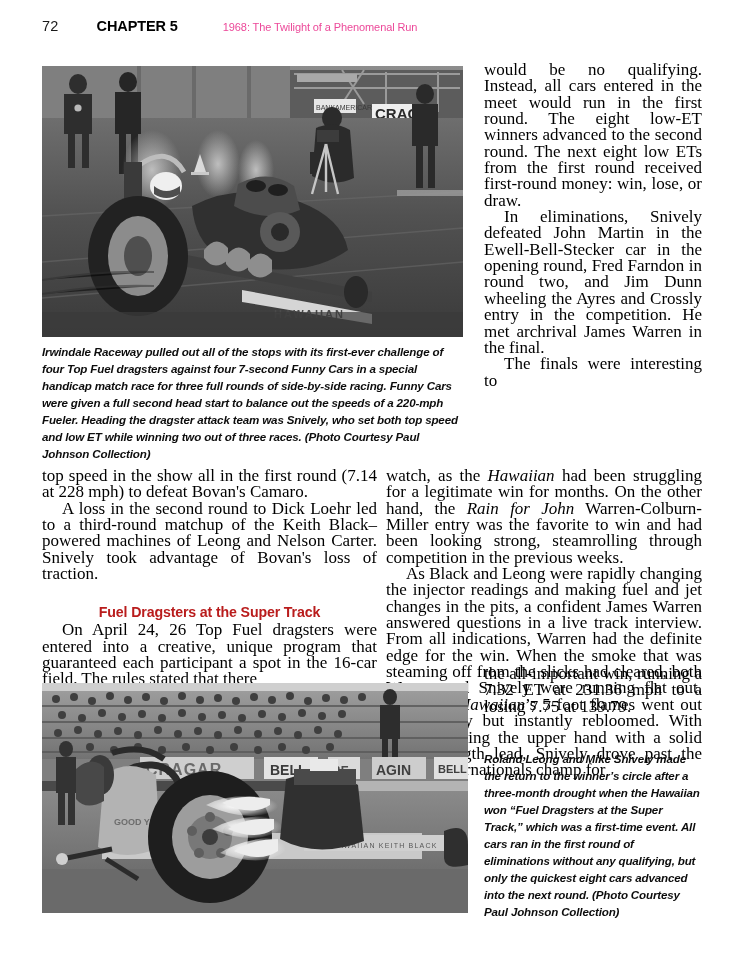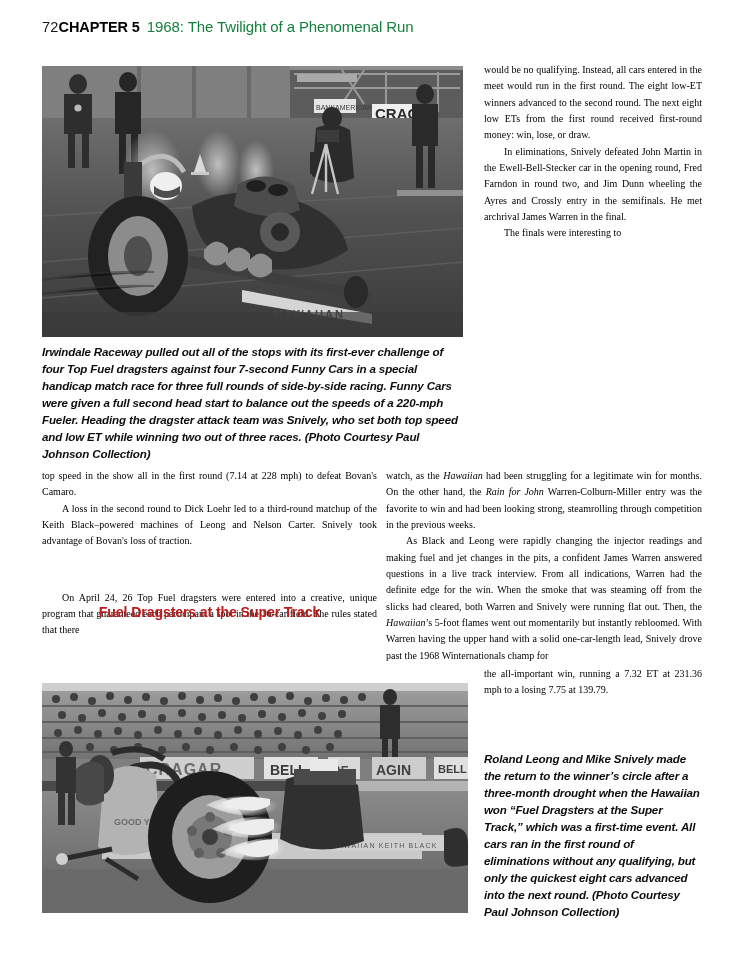--- a/index.html
+++ b/index.html
@@ -27,43 +27,44 @@
   .running-head {
     position: absolute;
     left: 42px;
     top: 18px;
     width: 660px;
     height: 22px;
     display: flex;
     align-items: baseline;
     font-family: "Liberation Sans", sans-serif;
     white-space: nowrap;
+    gap: 38px;
   }
   .folio {
     font-size: 14.5px;
     letter-spacing: 0.2px;
     color: #1a1a1a;
   }
   .chapter-label {
     font-size: 14.5px;
     font-weight: bold;
     letter-spacing: -0.1px;
     color: #000;
   }
   .chapter-title {
-    font-size: 15px;
+    font-size: 11px;
     margin-left: 7px;
     letter-spacing: -0.1px;
-    color: #15803d;
+    color: #ec4899;
   }
 
   
   .col {
     position: absolute;
-    font-size: 10px;
+    font-size: 17px;
     line-height: 16.35px;
     text-align: justify;
     text-justify: inter-word;
     hyphens: none;
   }
   .col p {
     margin: 0;
   }
   .col p.indent {
     text-indent: 20px;
@@ -286,21 +287,21 @@
       </g>
 
       <rect x="0" y="246" width="421" height="25" fill="#3a3a3a" opacity="0.7"></rect>
     </svg>
   </div>
 
   <div class="caption" id="caption-top">Irwindale Raceway pulled out all of the stops with its first-ever challenge of four Top Fuel dragsters against four 7-second Funny Cars in a special handicap match race for three full rounds of side-by-side racing. Funny Cars were given a full second head start to balance out the speeds of a 220-mph Fueler. Heading the dragster attack team was Snively, who set both top speed and low ET while winning two out of three races. (Photo Courtesy Paul Johnson Collection)</div>
 
   <div class="col" id="col-right-top">
     <p>would be no qualifying. Instead, all cars entered in the meet would run in the first round. The eight low-ET winners advanced to the second round. The next eight low ETs from the first round received first-round money: win, lose, or draw.</p>
-    <p class="indent">In eliminations, Snively defeated John Martin in the Ewell-Bell-Stecker car in the opening round, Fred Farndon in round two, and Jim Dunn wheeling the Ayres and Crossly entry in the semifinals. He met archrival James Warren in the final.</p>
+    <p class="indent">In eliminations, Snively defeated John Martin in the Ewell-Bell-Stecker car in the opening round, Fred Farndon in round two, and Jim Dunn wheeling the Ayres and Crossly entry in the competition. He met archrival James Warren in the final.</p>
     <p class="indent">The finals were interesting to</p>
   </div>
 
   <div class="col" id="col-left-mid">
     <p>top speed in the show all in the first round (7.14 at 228 mph) to defeat Bovan's Camaro.</p>
     <p class="indent">A loss in the second round to Dick Loehr led to a third-round matchup of the Keith Black–powered machines of Leong and Nelson Carter. Snively took advantage of Bovan's loss of traction.</p>
     <div style="height:40px"></div>
     <p class="indent">On April 24, 26 Top Fuel dragsters were entered into a creative, unique program that guaranteed each participant a spot in the 16-car field. The rules stated that there</p>
   </div>
 

